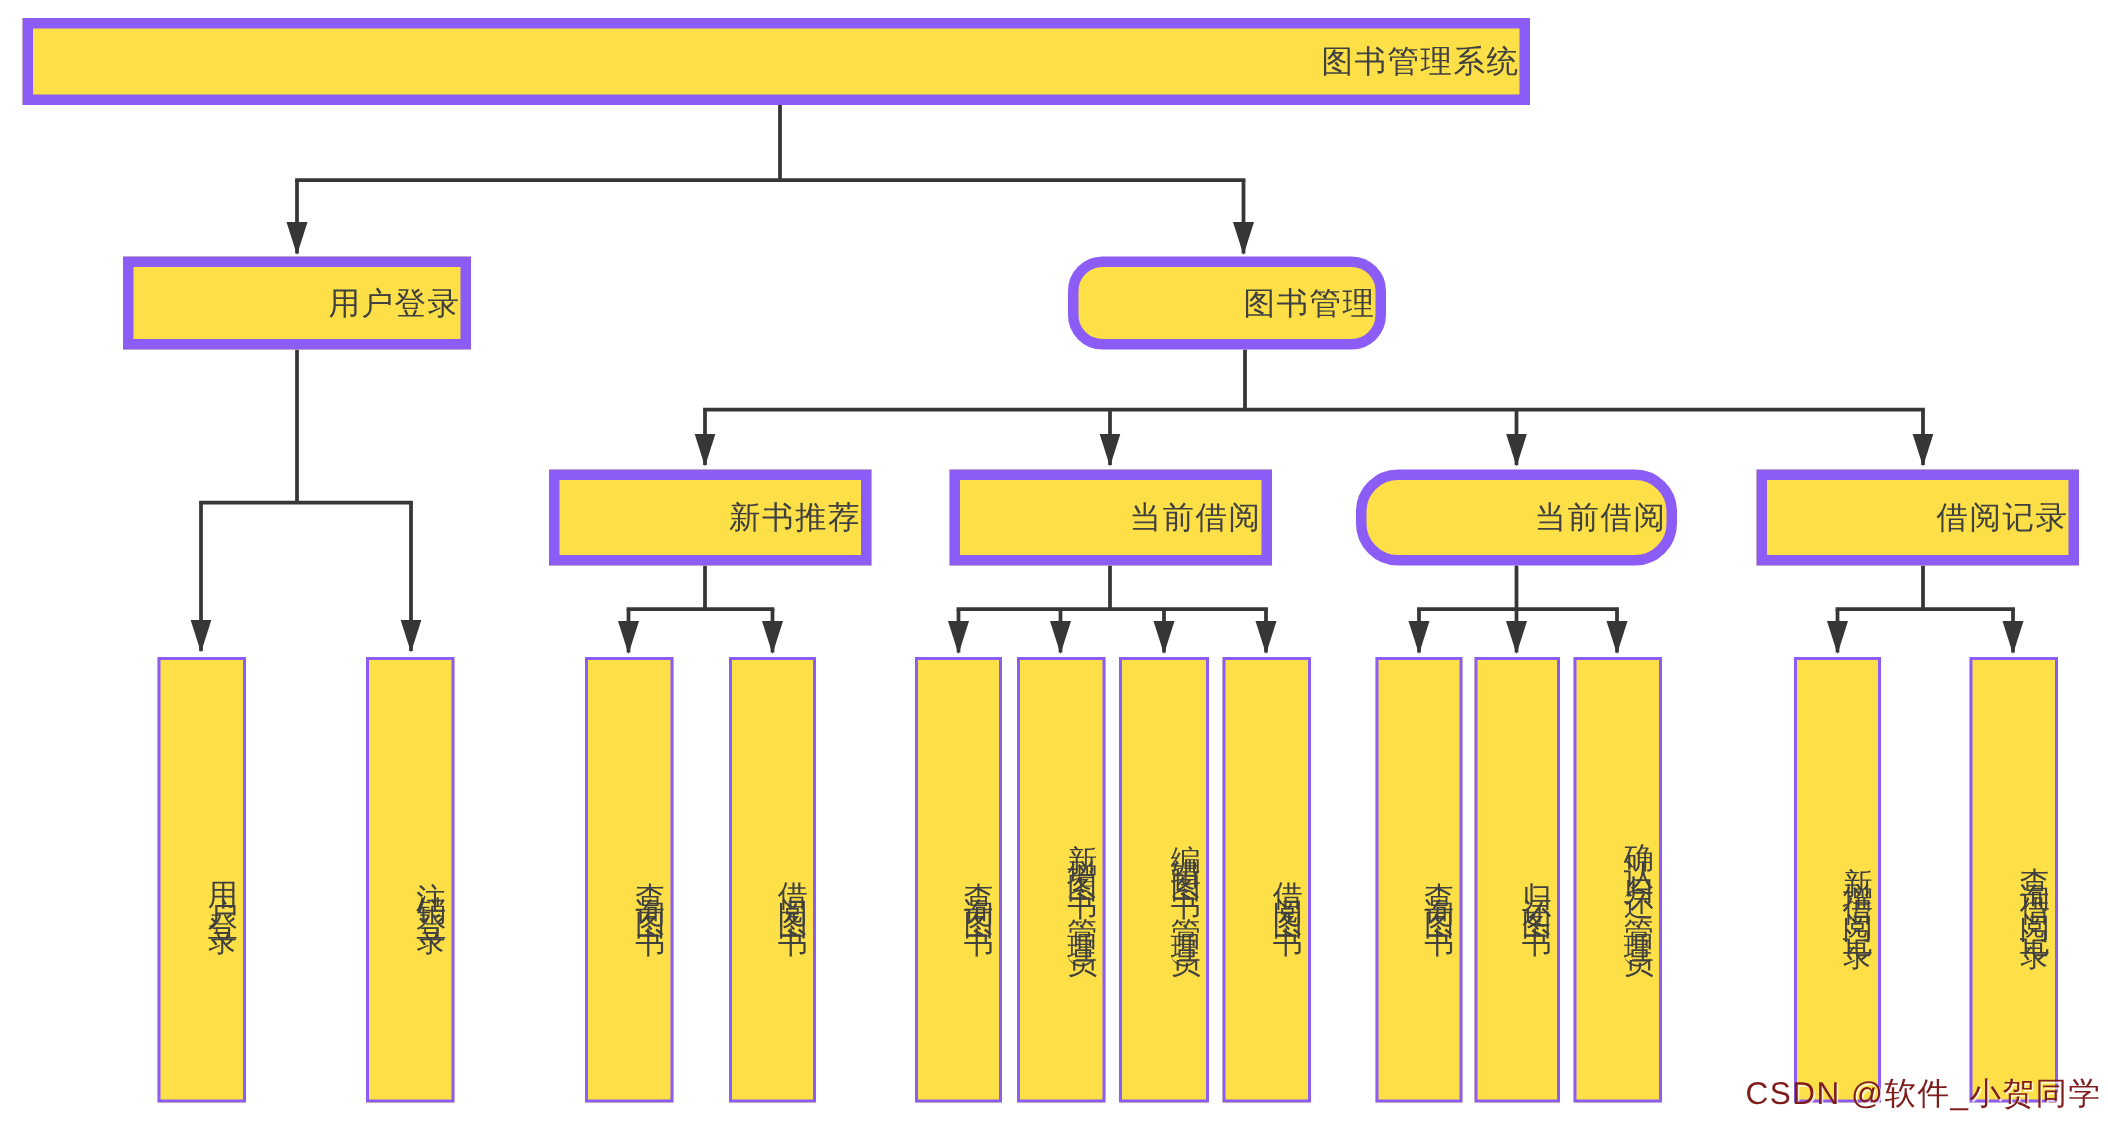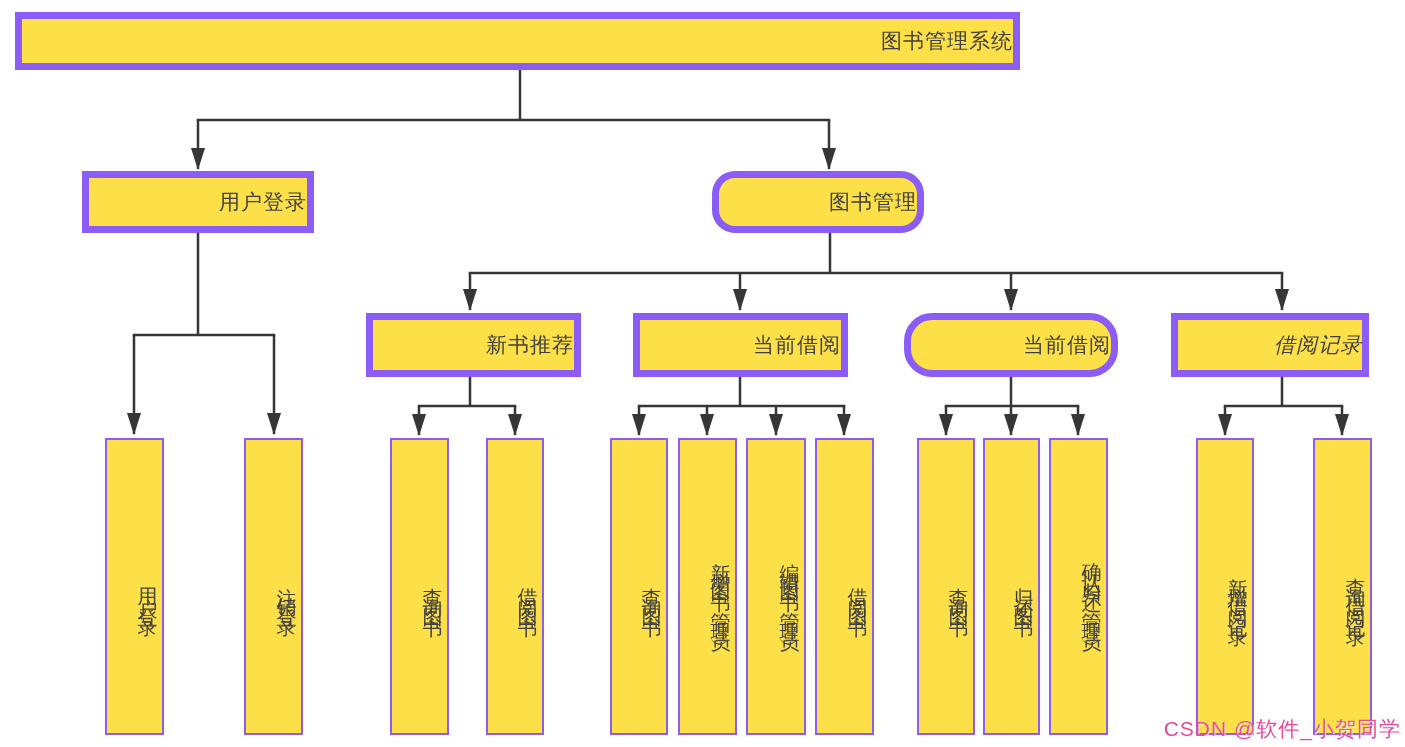--- a/index.html
+++ b/index.html
@@ -33,21 +33,21 @@
     letter-spacing:10px;
     padding-top:10px;
     color:#404040;
     white-space:nowrap;
   }
   .watermark{
     position:absolute;
     right:4px;bottom:4px;
     z-index:3;
     font-size:21px;
-    color:#ec4899;
+    color:#7f1d1d;
     text-shadow:1px 1px 0 rgba(255,255,255,0.75);
     letter-spacing:1px;
   }
 </style>
 </head>
 <body>
 
 <div id="canvas">
 
   <svg id="connectors" width="1405" height="747" viewBox="0 0 1405 747">
@@ -113,21 +113,21 @@
 
   <div class="box hbox" style="left:366px;top:313px;width:215px;height:64px;">
     <span>新书推荐</span>
   </div>
   <div class="box hbox" style="left:633px;top:313px;width:215px;height:64px;">
     <span>当前借阅</span>
   </div>
   <div class="box hbox" style="left:904px;top:313px;width:214px;height:64px;border-radius:28px;">
     <span>当前借阅</span>
   </div>
-  <div class="box hbox" style="left:1171px;top:313px;width:198px;height:64px;font-style:italic;">
+  <div class="box hbox" style="left:1171px;top:313px;width:215px;height:64px;">
     <span>借阅记录</span>
   </div>
 
   <div class="box leaf" style="left:105px;">
     <span>用户登录</span>
   </div>
   <div class="box leaf" style="left:244px;">
     <span>注销登录</span>
   </div>
 

